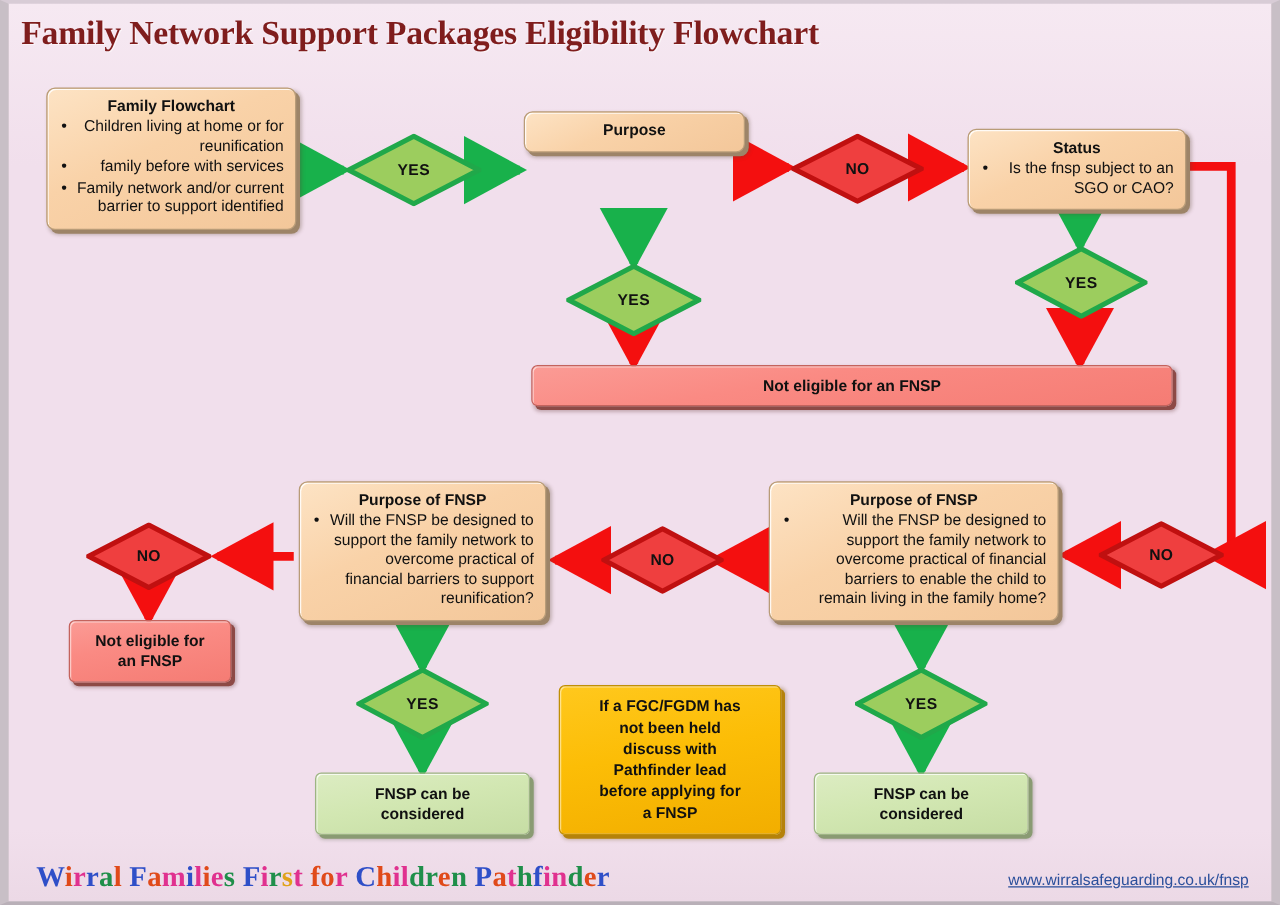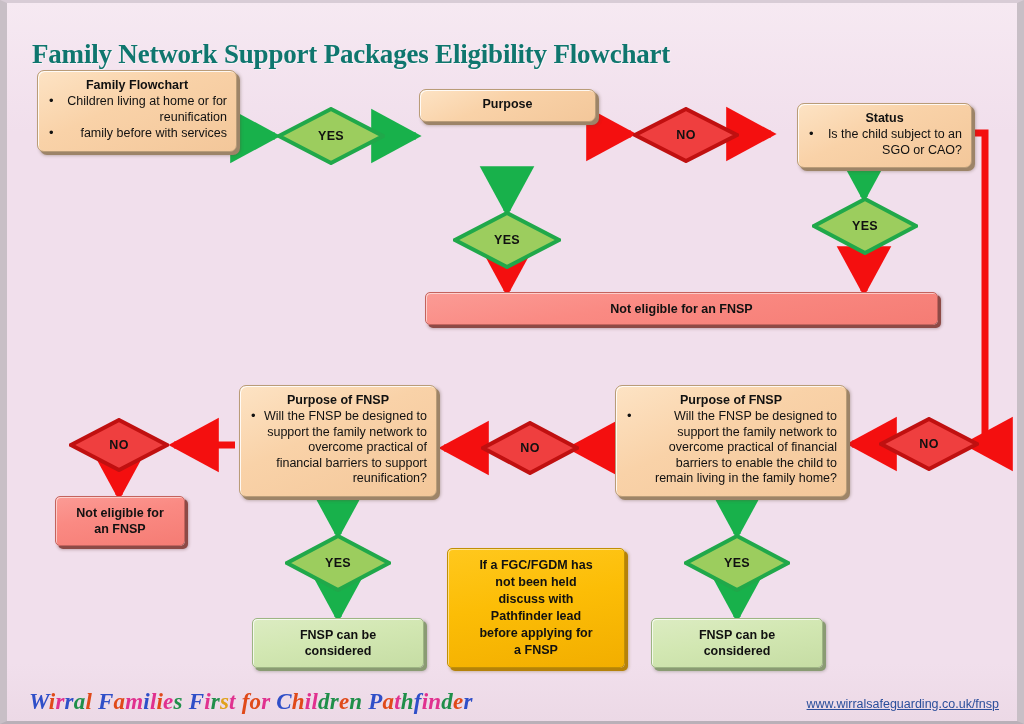--- a/index.html
+++ b/index.html
@@ -22,29 +22,28 @@
   }
   #canvas {
     position: absolute;
     inset: 0;
     background: linear-gradient(180deg,#f6e9f2 0%, #f1dfec 18%, #f1dfec 92%, #ecd9e6 100%);
   }
 
   
   .title {
     position: absolute;
-    left: 25px; top: 8px;
+    left: 10px; top: 8px;
     font-family: "Liberation Serif", serif;
     font-weight: bold;
     font-size: 27px;
     letter-spacing: -0.2px;
-    color: #0f766e;
+    color: #7f1d1d;
     text-shadow: 1px 1px 0 rgba(255,255,255,0.55);
     white-space: nowrap;
-    margin-top: 28px;
   }
 
   
   .node {
     position: absolute;
     z-index: 5;
   }
 
   
   .proc {
@@ -153,21 +152,20 @@
 
   
   .footer-title {
     position: absolute;
     left: 22px; top: 686px;
     font-family: "Liberation Serif", serif;
     font-weight: bold;
     font-size: 23px;
     letter-spacing: 0.2px;
     white-space: nowrap;
-    font-style: italic;
   }
   .footer-title span { display: inline; }
   .footer-url {
     position: absolute;
     right: 18px; top: 694px;
     font-size: 12.5px;
     color: #2b4f9b;
     text-decoration: underline;
     white-space: nowrap;
   }
@@ -225,20 +223,21 @@
     <line x1="730" y1="505" x2="730" y2="531" stroke="#18b14b" stroke-width="7" marker-end="url(#agreen)"></line>
 
     <line x1="730" y1="588" x2="730" y2="614" stroke="#18b14b" stroke-width="7" marker-end="url(#agreen)"></line>
   </svg>
 
   <div class="node proc" style="left:30px; top:67px; width:200px;">
     <div class="hd">Family Flowchart</div>
     <ul>
       <li>Children living at home or for reunification</li>
       <li>family before with services</li>
+      <li>Family network and/or current barrier to support identified</li>
     </ul>
   </div>
 
   <div class="node dia" style="left:270px; top:104px; width:108px; height:58px;">
     <svg class="shape" viewBox="0 0 108 58">
       <polygon points="54,2 106,29 54,56 2,29" fill="#9ccd5e" stroke="#20a84a" stroke-width="4"></polygon>
     </svg>
     <span class="lbl">YES</span>
   </div>
 
@@ -246,24 +245,24 @@
     <div class="hd">Purpose</div>
   </div>
 
   <div class="node dia" style="left:626px; top:104px; width:106px; height:56px;">
     <svg class="shape" viewBox="0 0 106 56">
       <polygon points="53,2 104,28 53,54 2,28" fill="#ef3f3f" stroke="#c01010" stroke-width="4"></polygon>
     </svg>
     <span class="lbl">NO</span>
   </div>
 
-  <div class="node proc" style="left:767px; top:100px; width:175px;margin-left:23px;">
+  <div class="node proc" style="left:767px; top:100px; width:175px;">
     <div class="hd">Status</div>
     <ul>
-      <li>Is the child subject to an SGO or CAO?</li>
+      <li>Is the fnsp subject to an SGO or CAO?</li>
     </ul>
   </div>
 
   <div class="node dia" style="left:446px; top:208px; width:108px; height:58px;">
     <svg class="shape" viewBox="0 0 108 58">
       <polygon points="54,2 106,29 54,56 2,29" fill="#9ccd5e" stroke="#20a84a" stroke-width="4"></polygon>
     </svg>
     <span class="lbl">YES</span>
   </div>
 

